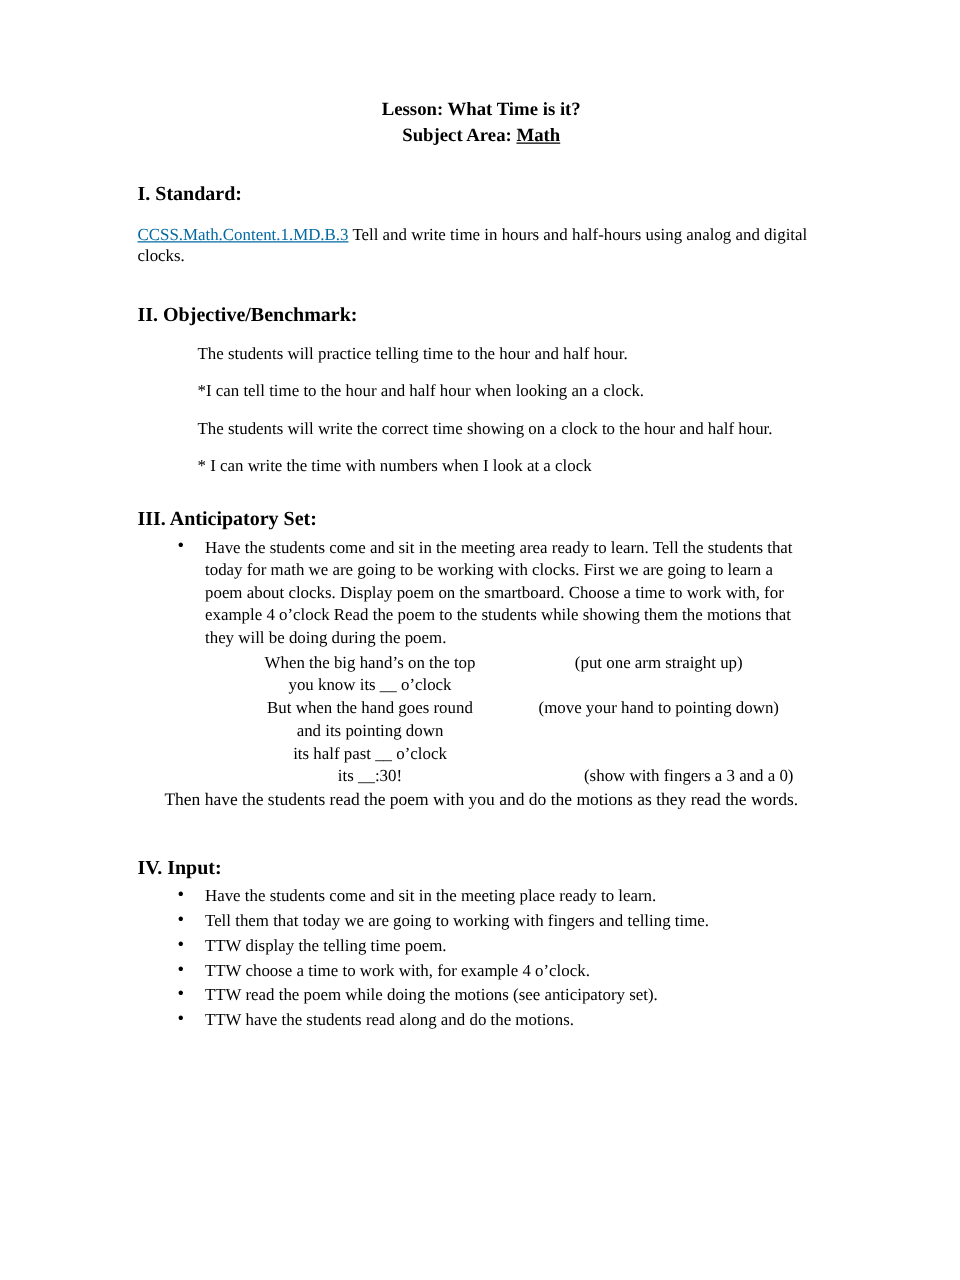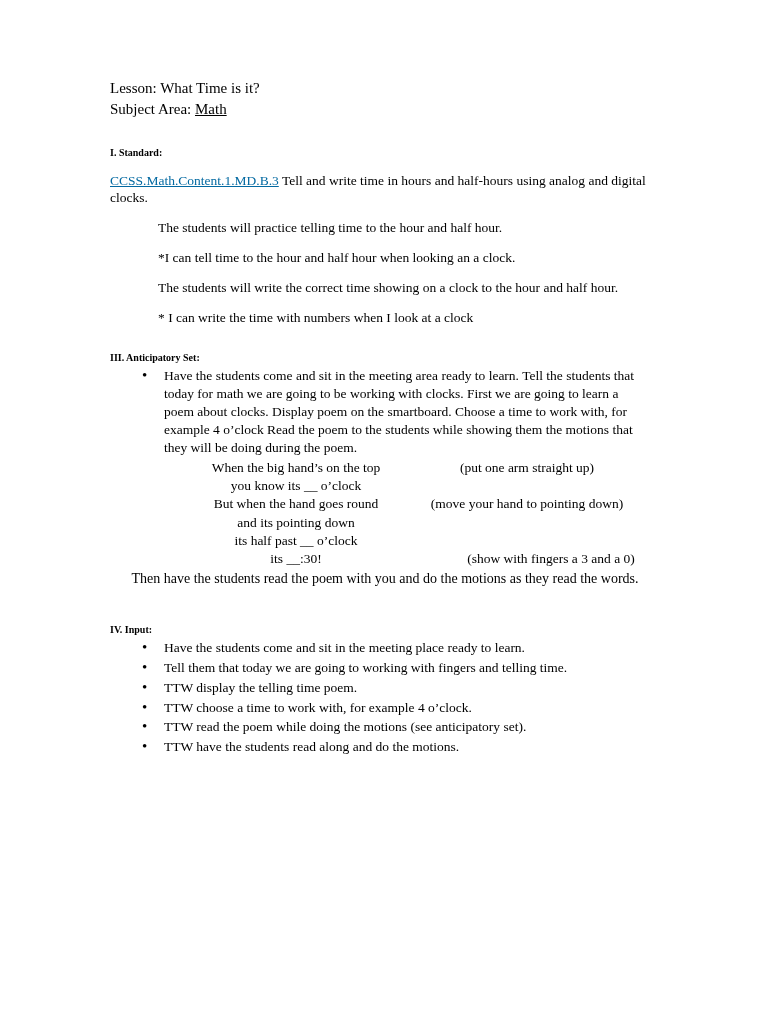--- a/index.html
+++ b/index.html
@@ -15,36 +15,37 @@
     overflow: hidden;
   }
   .page {
     box-sizing: border-box;
     width: 768px;
     height: 1024px;
     padding: 78px 108px 0 110px;
     position: relative;
   }
   .title-block {
-    font-weight: normal;
+    text-align: center;
+    font-weight: bold;
     font-size: 15px;
     line-height: 1.42;
   }
   .title-line-1 {
     display: block;
   }
   .title-line-2 {
     display: block;
   }
   .subject-underline {
     text-decoration: underline;
   }
   .section-heading {
     font-weight: bold;
-    font-size: 10px;
+    font-size: 16px;
     margin-top: 26px;
   }
   .body-text {
     font-size: 13.5px;
     line-height: 1.32;
     margin-top: 14px;
   }
   .std-link {
     color: #0369a1;
     text-decoration: underline;
@@ -112,20 +113,21 @@
   <div class="title-block">
     <span class="title-line-1">Lesson: What Time is it?</span>
     <span class="title-line-2"><span>Subject Area: </span><span class="subject-underline">Math</span></span>
   </div>
 
   <div class="section-heading">I. Standard:</div>
   <div class="body-text">
     <a class="std-link" href="#">CCSS.Math.Content.1.MD.B.3</a><span> Tell and write time in hours and half-hours using analog and digital clocks.</span>
   </div>
 
+  <div class="section-heading section-gap">II. Objective/Benchmark:</div>
   <div class="indent-block">The students will practice telling time to the hour and half hour.</div>
   <div class="indent-block">*I can tell time to the hour and half hour when looking an a clock.</div>
   <div class="indent-block">The students will write the correct time showing on a clock to the hour and half hour.</div>
   <div class="indent-block">* I can write the time with numbers when I look at a clock</div>
 
   <div class="section-heading" style="margin-top:26px;">III. Anticipatory Set:</div>
   <ul class="bullets">
     <li>Have the students come and sit in the meeting area ready to learn.  Tell the students that today for math we are going to be working with clocks.  First we are going to learn a poem about clocks.  Display poem on the smartboard.  Choose a time to work with, for example 4 o’clock Read the poem to the students while showing them the motions that they will be doing during the poem.</li>
   </ul>
 

